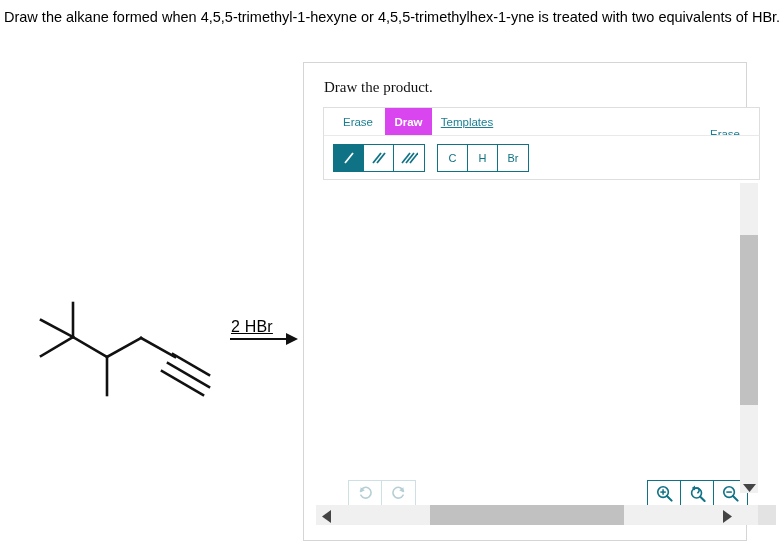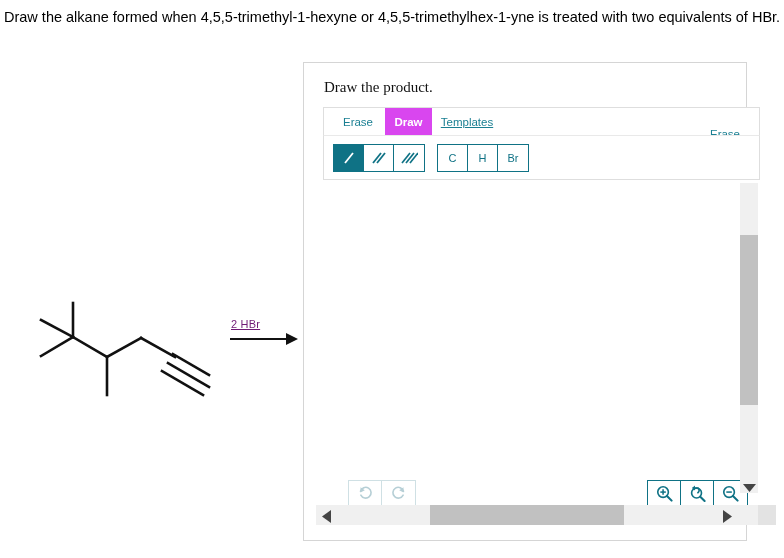--- a/index.html
+++ b/index.html
@@ -35,22 +35,22 @@
     top: 280px;
     width: 290px;
     height: 130px;
   }
   .scheme svg { display: block; }
   .reagent-label {
     position: absolute;
     left: 231px;
     top: 318px;
     font-family: "Liberation Sans", sans-serif;
-    font-size: 11px;
-    color: #701a75;
+    font-size: 16px;
+    color: #000000;
     letter-spacing: 0.2px;
     text-decoration: underline;
   }
 
   
   .editor-panel {
     position: absolute;
     left: 303px;
     top: 62px;
     width: 444px;

